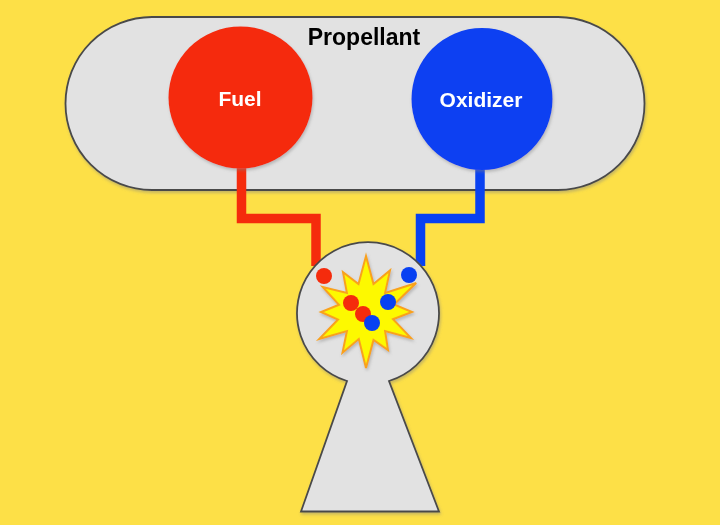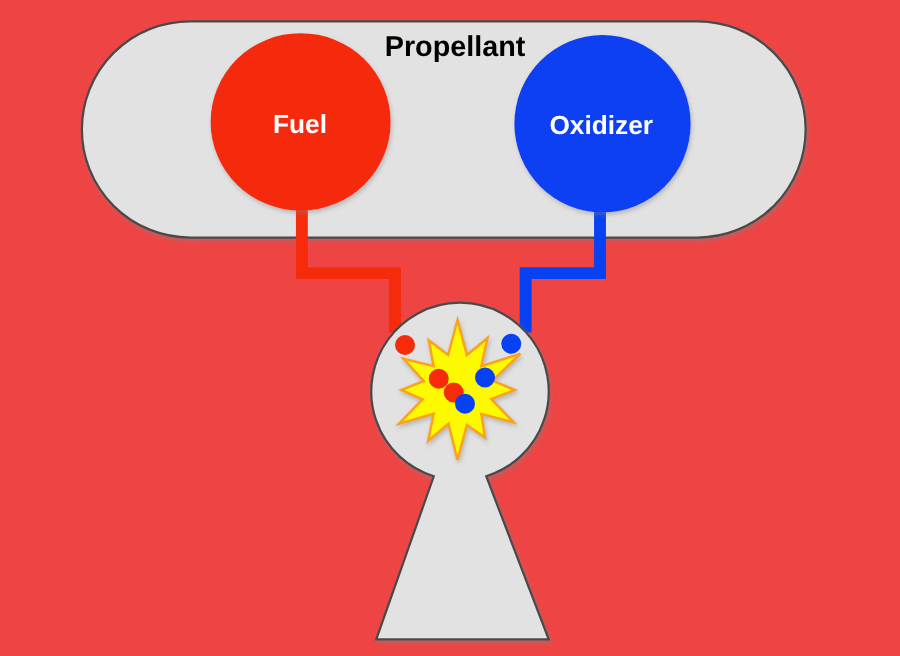--- a/index.html
+++ b/index.html
@@ -15,21 +15,21 @@
     --c-oxidizer: #0841F2;
     --c-explosion: #FDF900;
     --c-explosion_outline: #F9A21E;
     --c-label_light: #FFFFFF;
     --c-label_dark: #000000;
   }
   .canvas {
     position: relative;
     width: 720px;
     height: 525px;
-    background: #ef4444;
+    background: #fde047;
     overflow: hidden;
     text-align: center;
   }
   svg { display: block; }
   .tank-shape {
     fill: var(--c-tank);
     stroke: var(--c-outline);
     stroke-width: 1.8;
   }
   .fuel-shape { fill: var(--c-fuel); }

